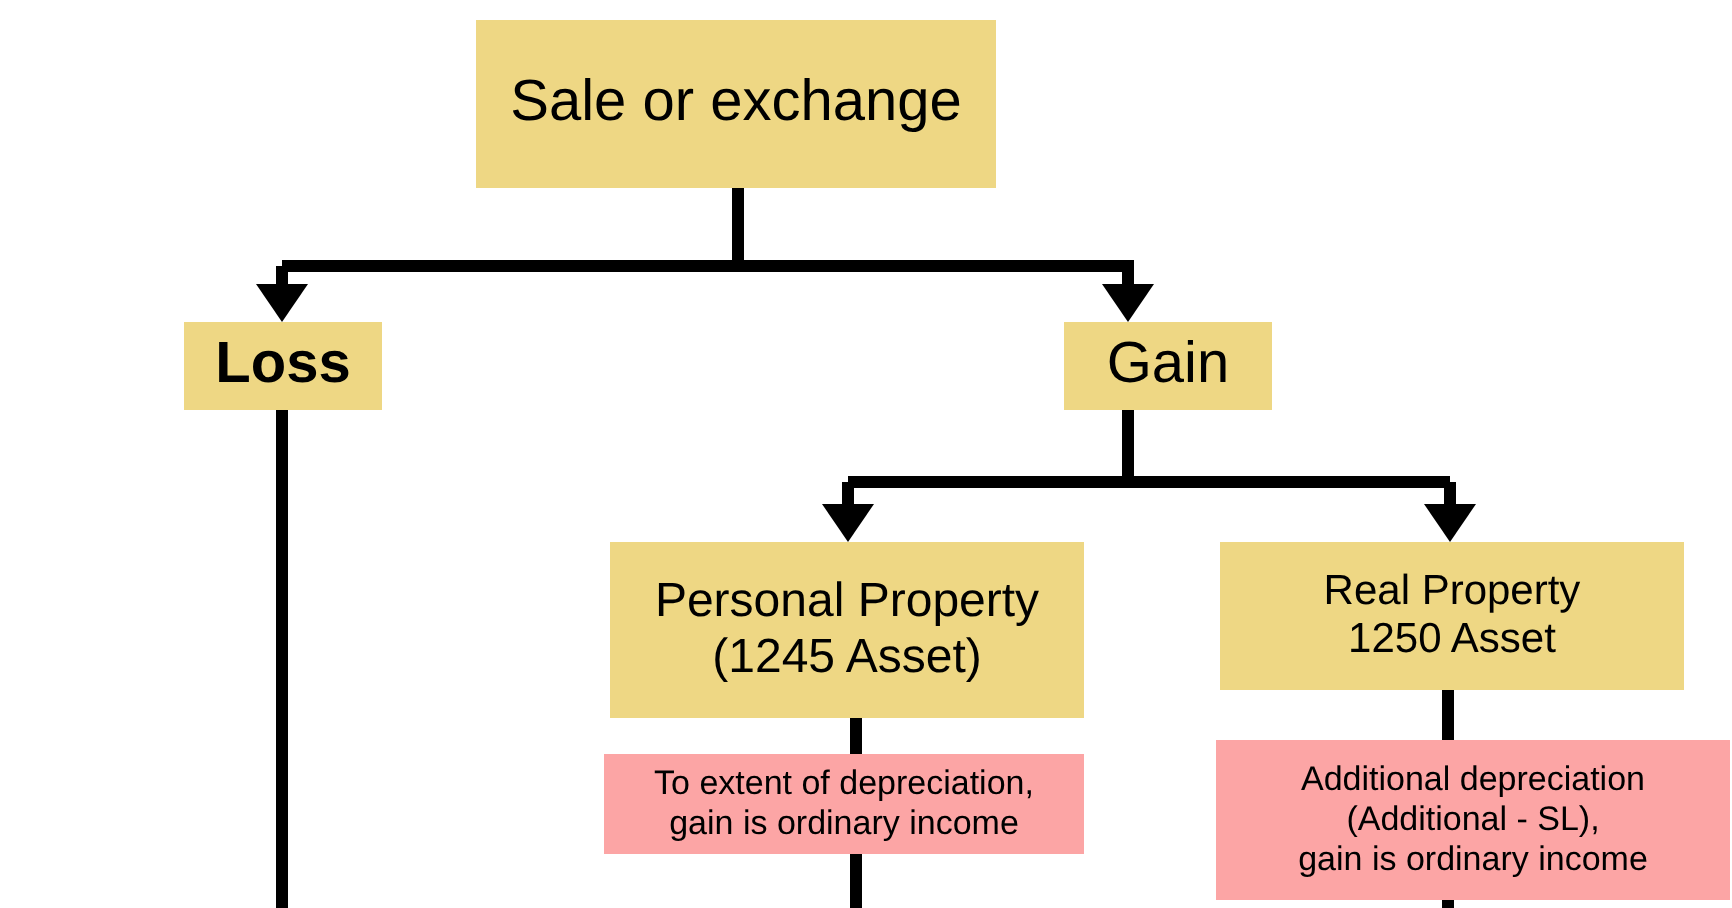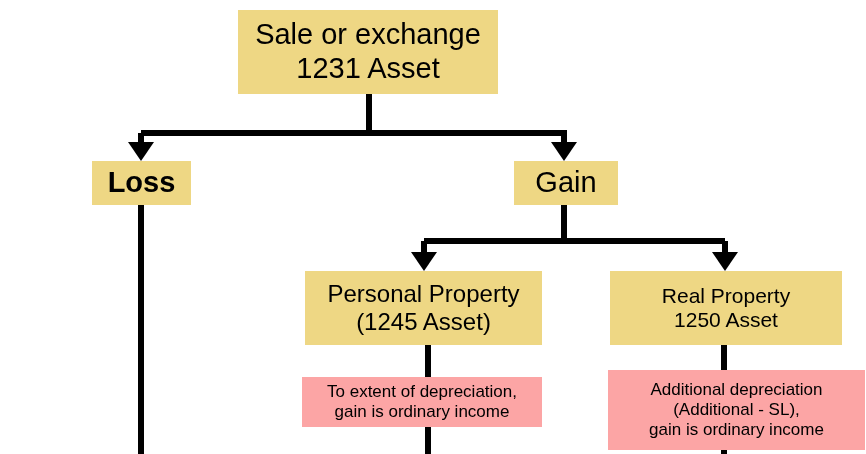--- a/index.html
+++ b/index.html
@@ -54,25 +54,25 @@
     left: 238px; top: 10px; width: 260px; height: 84px;
     font-size: 29px;
     text-align: right;
   }
   #node-loss {
     left: 92px; top: 161px; width: 99px; height: 44px;
     font-size: 29px;
     font-weight: bold;
   }
   #node-gain {
-    left: 514px; top: 161px; width: 104px; height: 44px;
+    left: 532px; top: 161px; width: 104px; height: 44px;
     font-size: 29px;
   }
   #node-personal {
-    left: 305px; top: 271px; width: 237px; height: 74px;
+    left: 305px; top: 271px; width: 237px; height: 88px;
     font-size: 24px;
   }
   #node-real {
     left: 610px; top: 271px; width: 232px; height: 74px;
     font-size: 21px;
     text-align: right;
   }
   #note-personal {
     left: 302px; top: 377px; width: 240px; height: 50px;
     font-size: 17px;
@@ -115,21 +115,20 @@
 
       <polygon points="141,161 128,142 154,142"></polygon>
       <polygon points="564,161 551,142 577,142"></polygon>
       <polygon points="424,271 411,252 437,252"></polygon>
       <polygon points="725,271 712,252 738,252"></polygon>
     </g>
   </svg>
 
   <div class="node yellow" id="node-root">
     <span class="line">Sale or exchange</span>
-    <span class="line">1231 Asset</span>
   </div>
 
   <div class="node yellow" id="node-loss">
     <span class="line">Loss</span>
   </div>
 
   <div class="node yellow" id="node-gain">
     <span class="line">Gain</span>
   </div>
 

